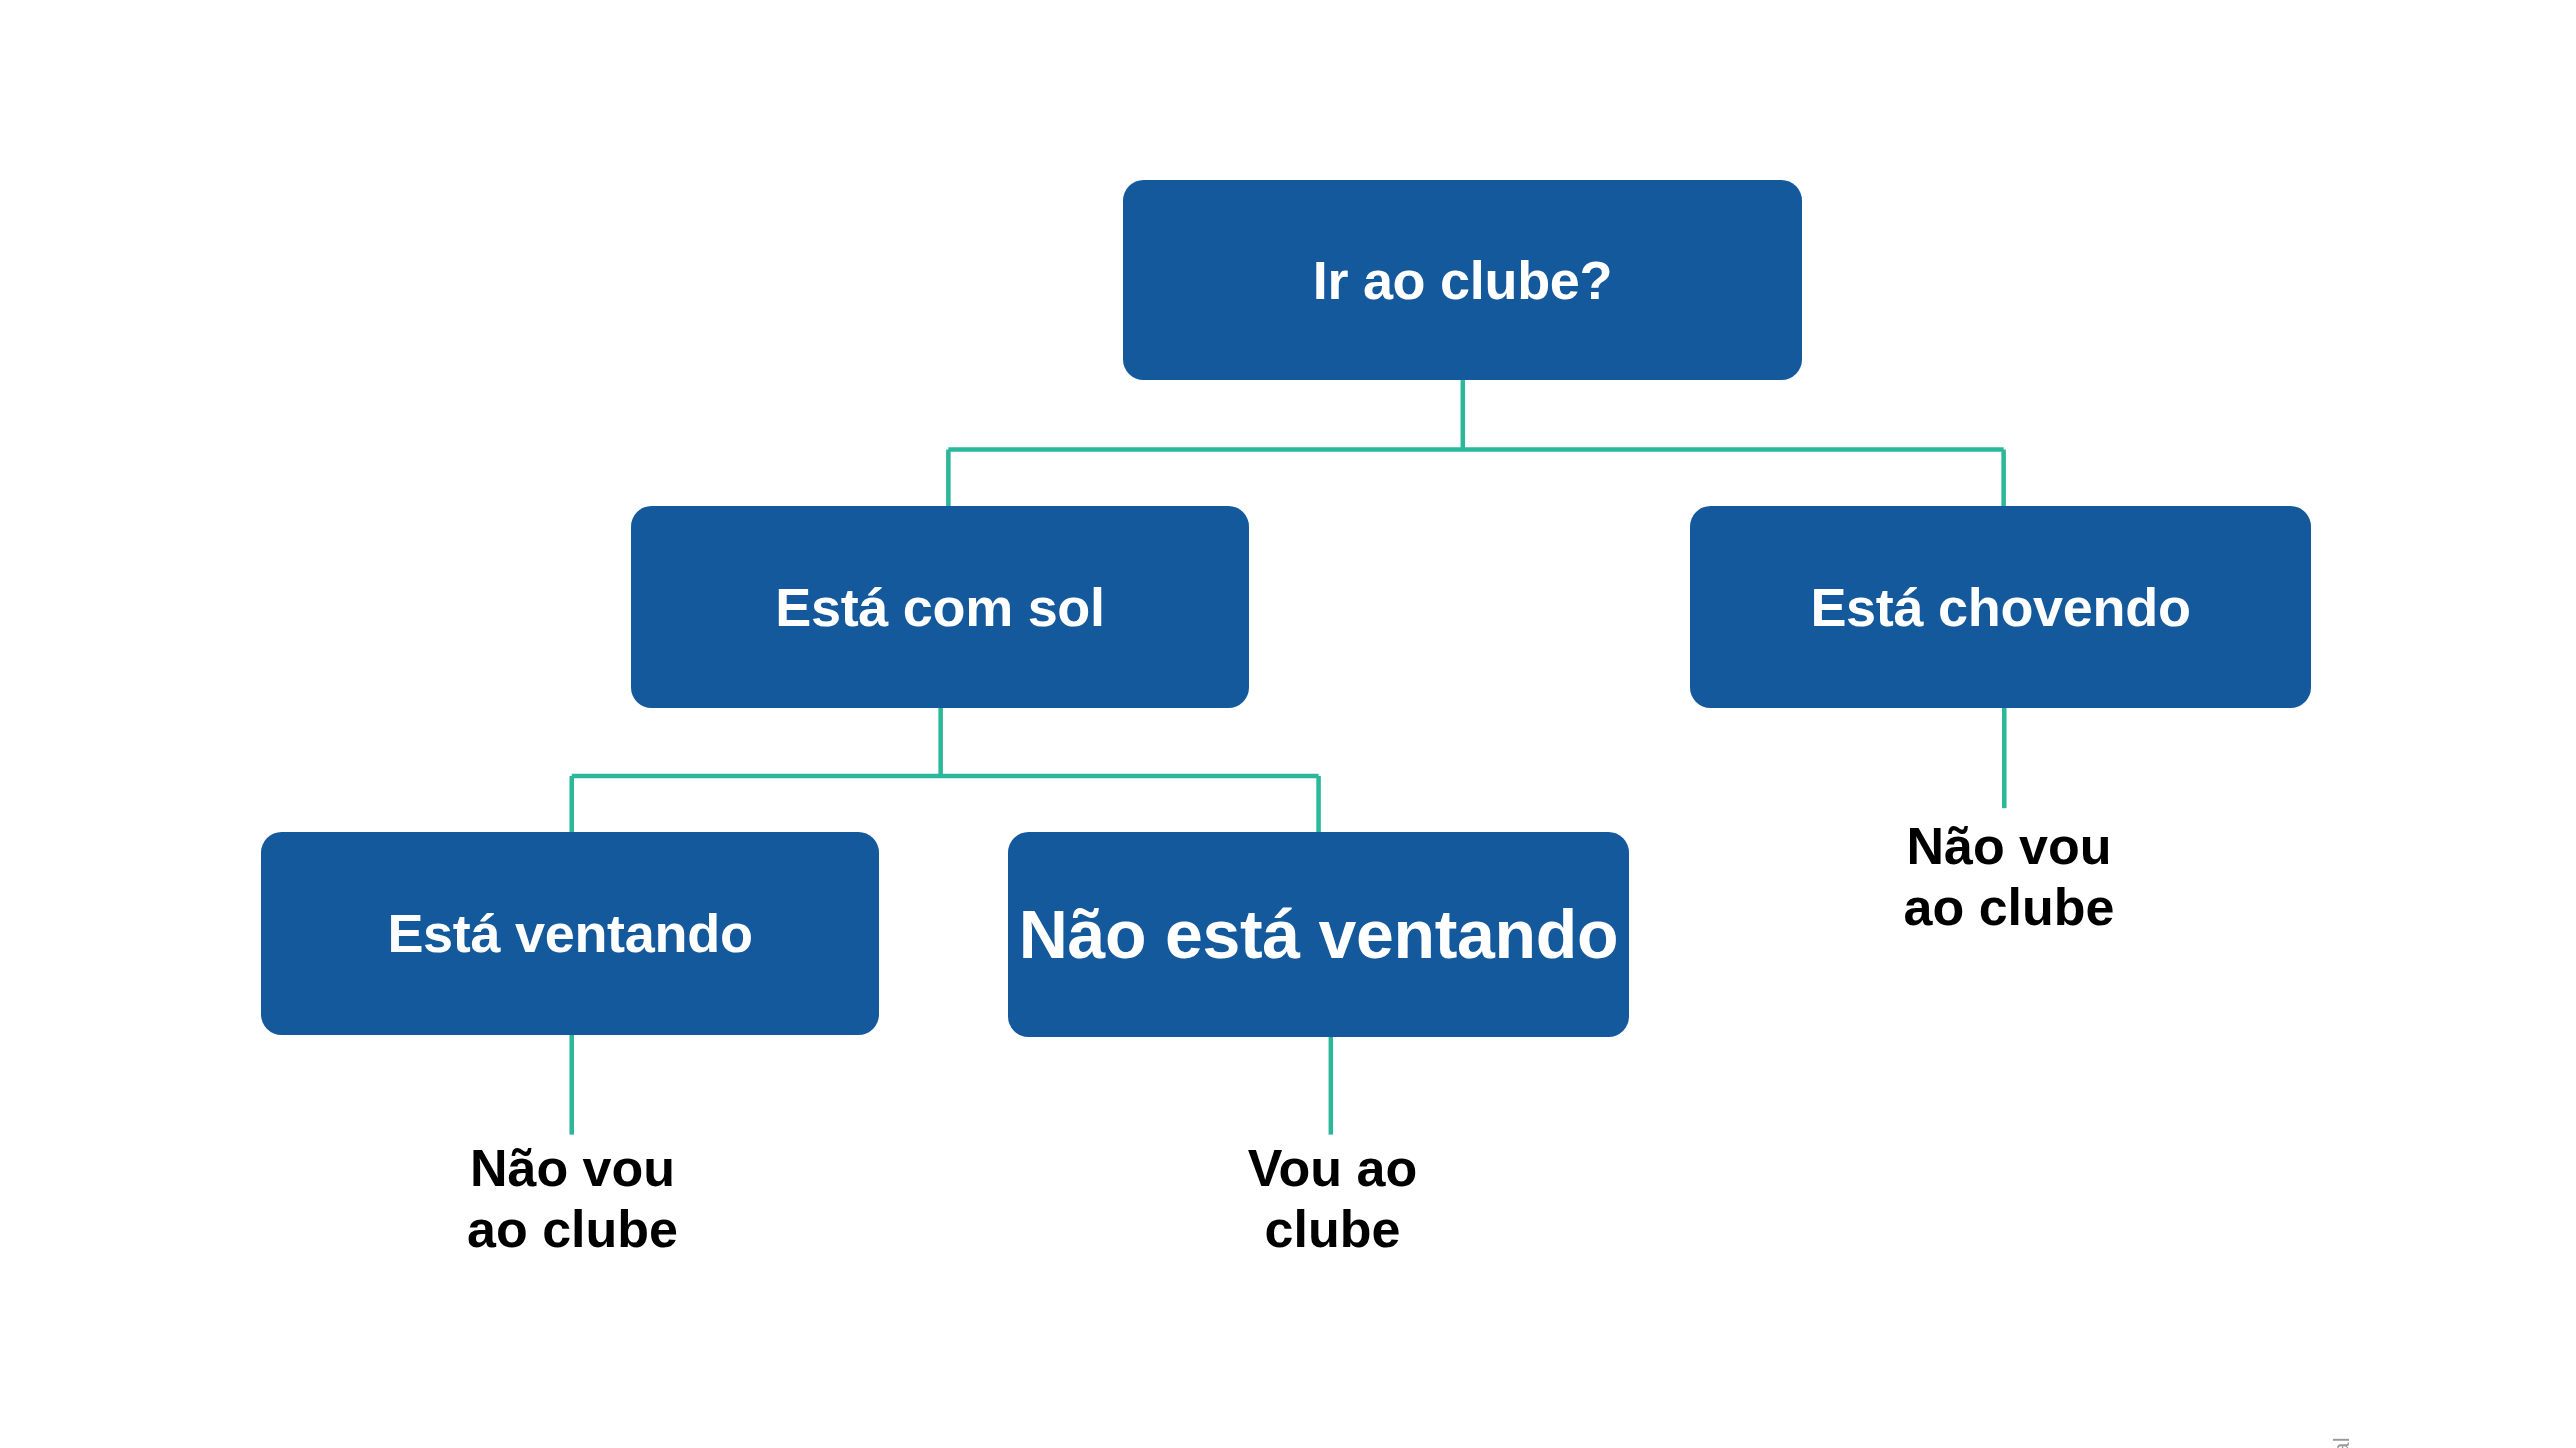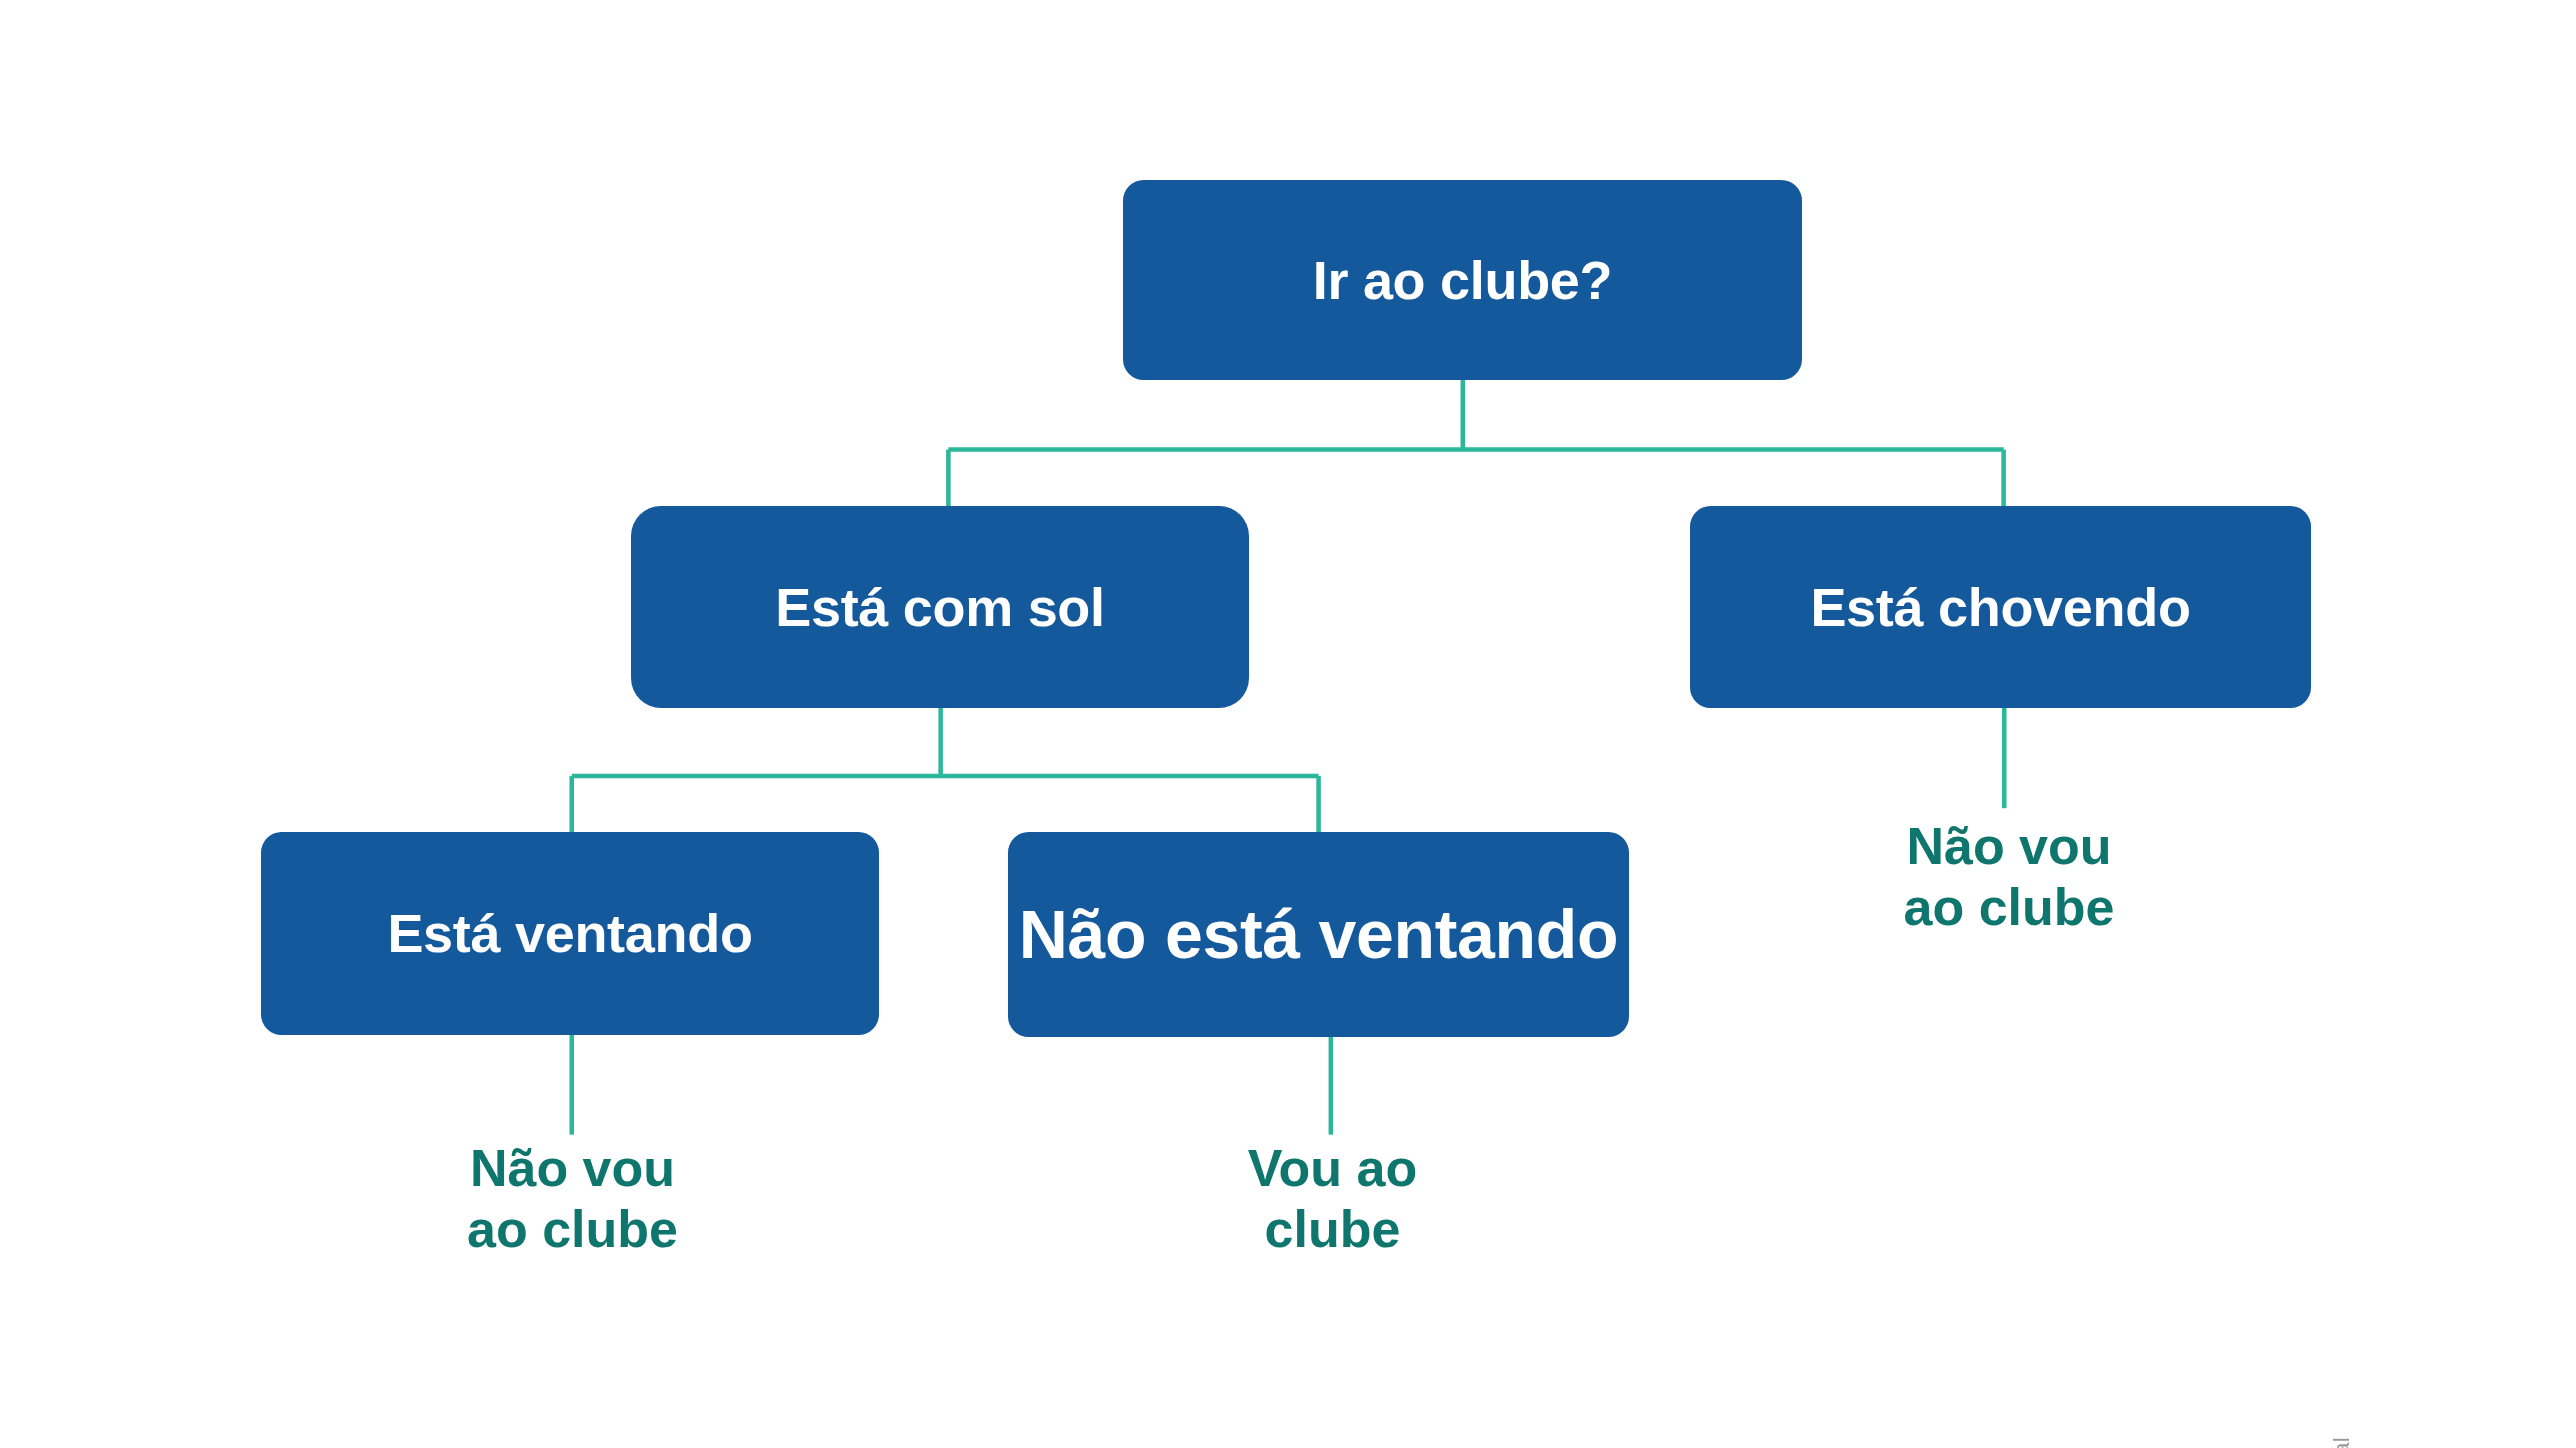--- a/index.html
+++ b/index.html
@@ -33,28 +33,28 @@
     justify-content: center;
     color: #ffffff;
     font-weight: bold;
     font-stretch: condensed;
     letter-spacing: -0.3px;
     text-align: center;
     line-height: 1.05;
     white-space: nowrap;
   }
   #node-root   { left: 1123px; top: 180px;  width: 679px; height: 200px; font-size: 54px; }
-  #node-sol    { left: 631px;  top: 506px;  width: 618px;  height: 202px; font-size: 54px; border-radius: 30px; }
+  #node-sol    { left: 631px;  top: 506px;  width: 618px;  height: 202px; font-size: 54px; }
   #node-chuva  { left: 1690px; top: 506px;  width: 621px;  height: 202px; font-size: 54px; justify-content: center; }
   #node-vento  { left: 261px;  top: 832px; width: 618px;  height: 203px; font-size: 54px; justify-content: center; }
   #node-novento{ left: 1008px; top: 832px; width: 621px;  height: 205px; font-size: 68px; }
 
   .leaf-label {
     position: absolute;
-    color: #0f766e;
+    color: #000000;
     font-weight: bold;
     font-size: 52px;
     line-height: 1.18;
     text-align: center;
     white-space: pre-line;
   }
   #leaf-naovou-esq  { left: 373px;  top: 1138px; width: 399px; }
   #leaf-vou         { left: 1152px; top: 1138px; width: 361px; }
   #leaf-naovou-dir  { left: 1816px; top: 816px; width: 386px; }
 

